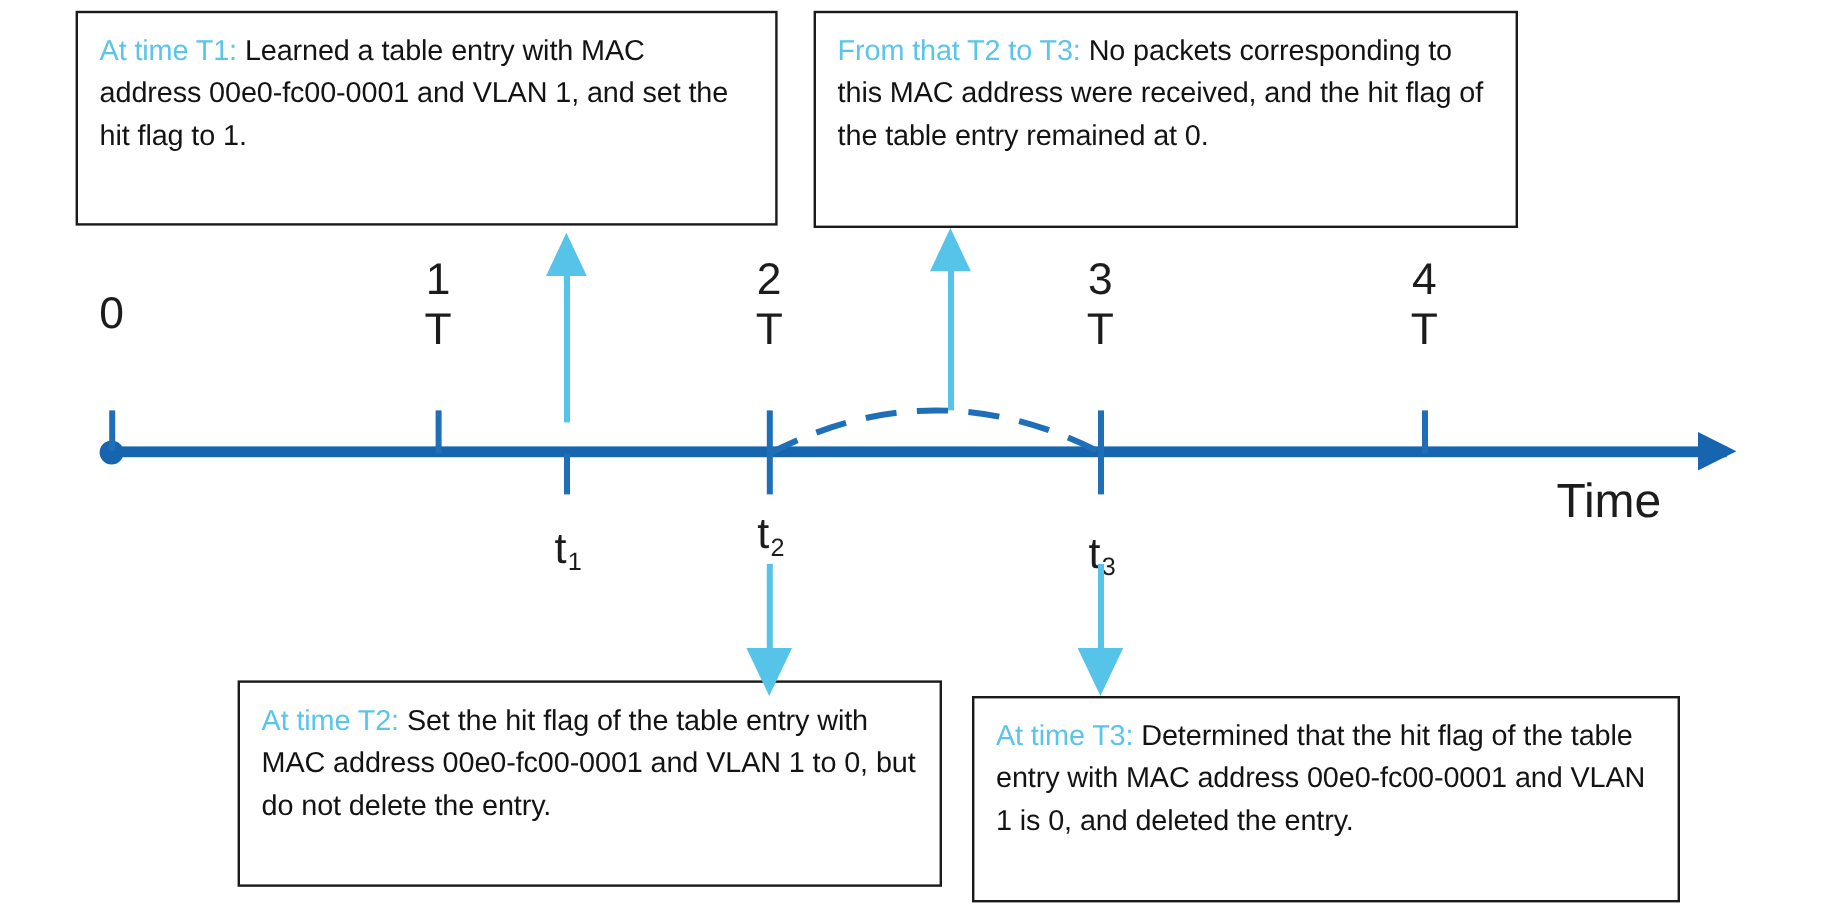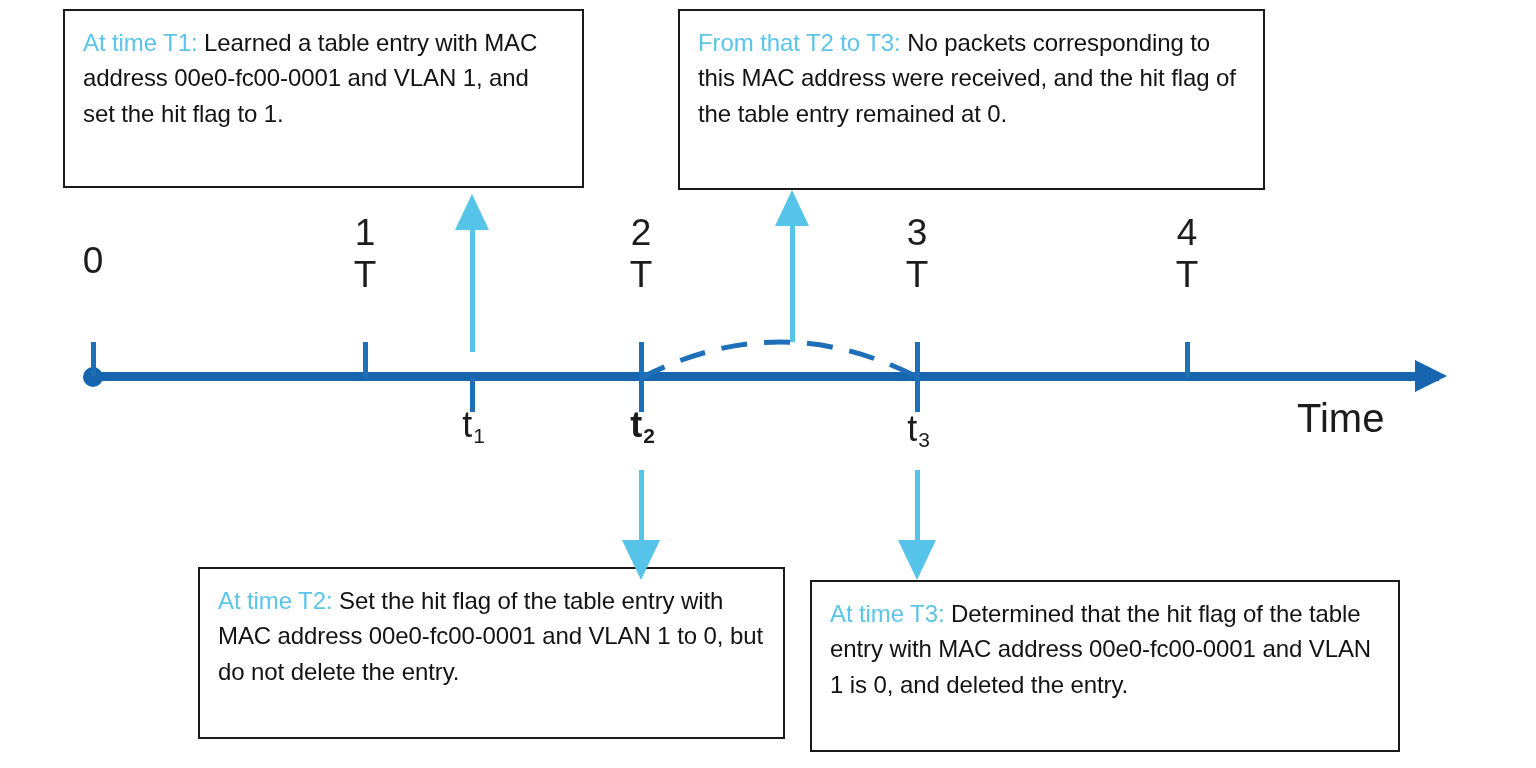--- a/index.html
+++ b/index.html
@@ -19,21 +19,21 @@
     border:2px solid #1a1a1a;
     background:#ffffff;
     padding:14px 18px 10px 18px;
     font-size:24px;
     line-height:1.47;
     color:#131313;
     letter-spacing:-0.1px;
   }
   .callout .lead{color:#5bc4e9;}
 
-  #box-t1{left:63px;  top:9px;   width:521px; height:179px;}
+  #box-t1{left:63px;  top:9px;   width:585px; height:179px;}
   #box-t2t3{left:678px;top:9px;  width:587px; height:181px;}
   #box-t2{left:198px; top:567px; width:587px; height:172px;}
   #box-t3{left:810px; top:580px; width:590px; height:172px;}
 
   
   #axis-line{
     position:absolute;
     left:93px; top:372px;
     width:1346px; height:9px;
     background:#1665ae;
@@ -79,20 +79,21 @@
   .tick-label .tee{display:block;font-weight:400;margin-top:6px;}
 
   
   .tlabel{
     position:absolute;
     width:90px;
     text-align:center;
     font-size:36px;
     color:#1c1c1c;
     white-space:nowrap;
+    margin-top:32px;
   }
   .tlabel sub{font-size:21px;vertical-align:baseline;position:relative;top:6px;left:1px;}
 
   #time-word{
     position:absolute;
     left:1297px; top:396px;
     font-size:40px;
     color:#1c1c1c;
     text-align:right;
   }
@@ -177,21 +178,21 @@
     <span class="tee">T</span>
   </div>
   <div class="tick-label" style="left:1127px;top:215px;">
     <span class="num">4</span>
     <span class="tee">T</span>
   </div>
 
   <div class="tlabel" style="left:428px; top:404px;">
     <span>t</span><sub>1</sub>
   </div>
-  <div class="tlabel" style="left:597px; top:404px;font-weight:bold;">
+  <div class="tlabel" style="left:597px; top:392px;">
     <span>t</span><sub>2</sub>
   </div>
   <div class="tlabel" style="left:873px; top:408px;">
     <span>t</span><sub>3</sub>
   </div>
 
   <div id="time-word">Time</div>
 
   <svg id="dashed-arc" viewBox="0 0 300 66">
     <path d="M 11,60 Q 150,-12 289,60" fill="none" stroke="#1e6fb8" stroke-width="5" stroke-dasharray="26 17" stroke-linecap="butt"></path>

